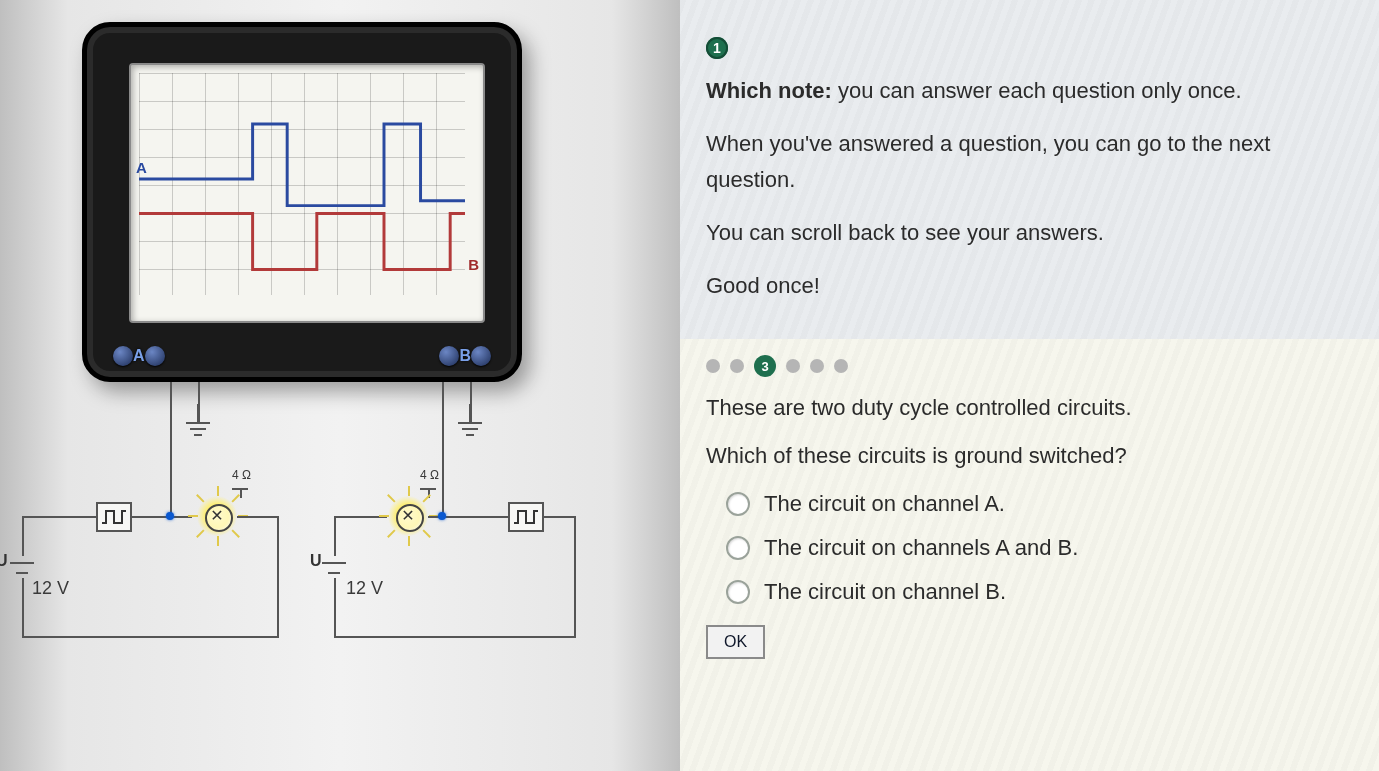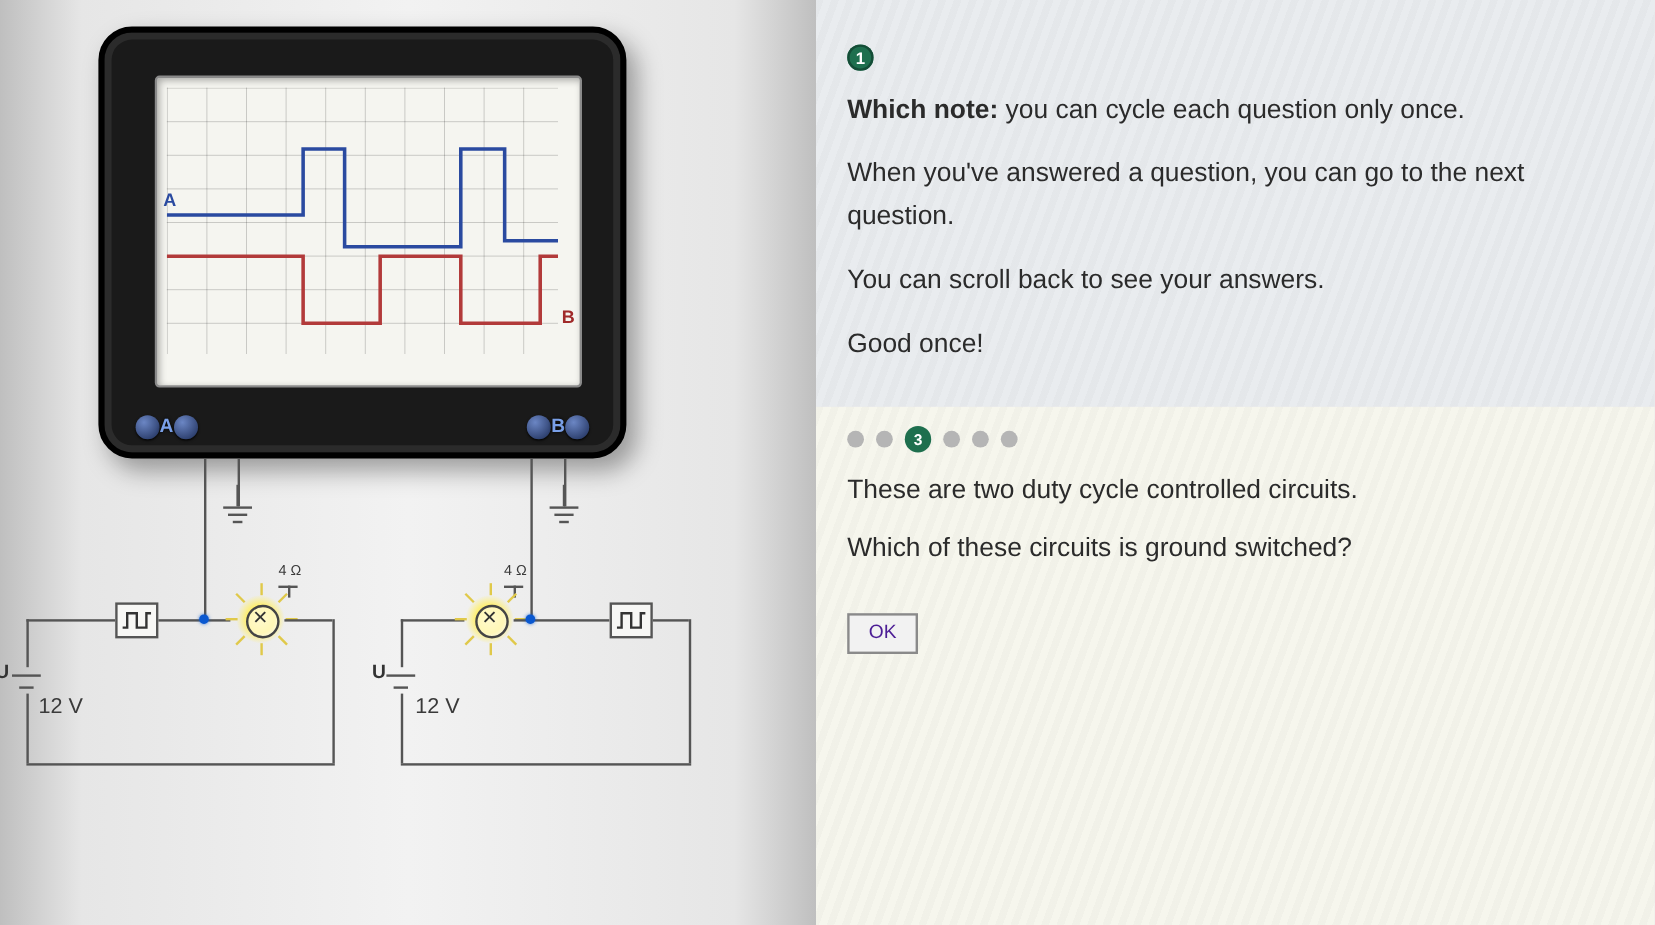--- a/index.html
+++ b/index.html
@@ -92,21 +92,21 @@
   .dots { display:flex; gap:10px; margin-bottom:18px; align-items:center;}
   .dot { width:14px; height:14px; border-radius:50%; background:#b5b5b5; }
   .dot.current { width:22px; height:22px; background:#1e6f4e; color:#fff; font-size:13px; font-weight:bold;
     display:flex; align-items:center; justify-content:center;}
   .q-text { margin-bottom:22px; }
   .options { display:flex; flex-direction:column; gap:18px; margin-top:8px; padding-left:20px;}
   .opt { display:flex; align-items:center; gap:14px; cursor:pointer; }
   .radio { width:24px; height:24px; border-radius:50%; border:2px solid #9aa29a; background:#fff;
            box-shadow:inset 1px 1px 2px rgba(0,0,0,.15); flex-shrink:0;}
   .ok-btn { margin-top:20px; padding:6px 16px; border:2px solid #8a8a8a; background:#f2f2f2;
-            font-size:16px; color:#4c1d95; cursor:pointer; width:max-content;}
+            font-size:16px; color:#0f172a; cursor:pointer; width:max-content;}
 </style>
 </head>
 <body>
 
 <div class="left">
 
   <div class="scope">
     <div class="screen">
       <div class="grid">
         <svg viewBox="0 0 330 226" preserveAspectRatio="none">
@@ -218,33 +218,47 @@
     <div class="wire v" style="left:334px; top:578px; height:58px;"></div>
     <span class="u-lbl" style="left:310px; top:552px;">U</span>
     <span class="volt-lbl" style="left:346px; top:578px;">12 V</span>
   </div>
 </div>
 
 <div class="right">
   <div class="intro">
     <div class="step-badge">1</div>
     <p class="note">
-      <strong>Which note:</strong><span> you can cycle each question only once.</span>
+      <strong>Which note:</strong><span> you can answer each question only once.</span>
     </p>
     <p>When you've answered a question, you can go to the next question.</p>
     <p>You can scroll back to see your answers.</p>
     <p>Good once!</p>
   </div>
 
   <div class="question">
     <div class="dots">
       <div class="dot"></div>
       <div class="dot"></div>
       <div class="dot current">3</div>
       <div class="dot"></div>
       <div class="dot"></div>
       <div class="dot"></div>
     </div>
     <p class="q-text">These are two duty cycle controlled circuits.</p>
     <p class="q-text">Which of these circuits is ground switched?</p>
+    <div class="options">
+      <div class="opt">
+        <div class="radio"></div>
+        <span>The circuit on channel A.</span>
+      </div>
+      <div class="opt">
+        <div class="radio"></div>
+        <span>The circuit on channels A and B.</span>
+      </div>
+      <div class="opt">
+        <div class="radio"></div>
+        <span>The circuit on channel B.</span>
+      </div>
+    </div>
     <button class="ok-btn">OK</button>
   </div>
 </div>
 
 </body></html>

